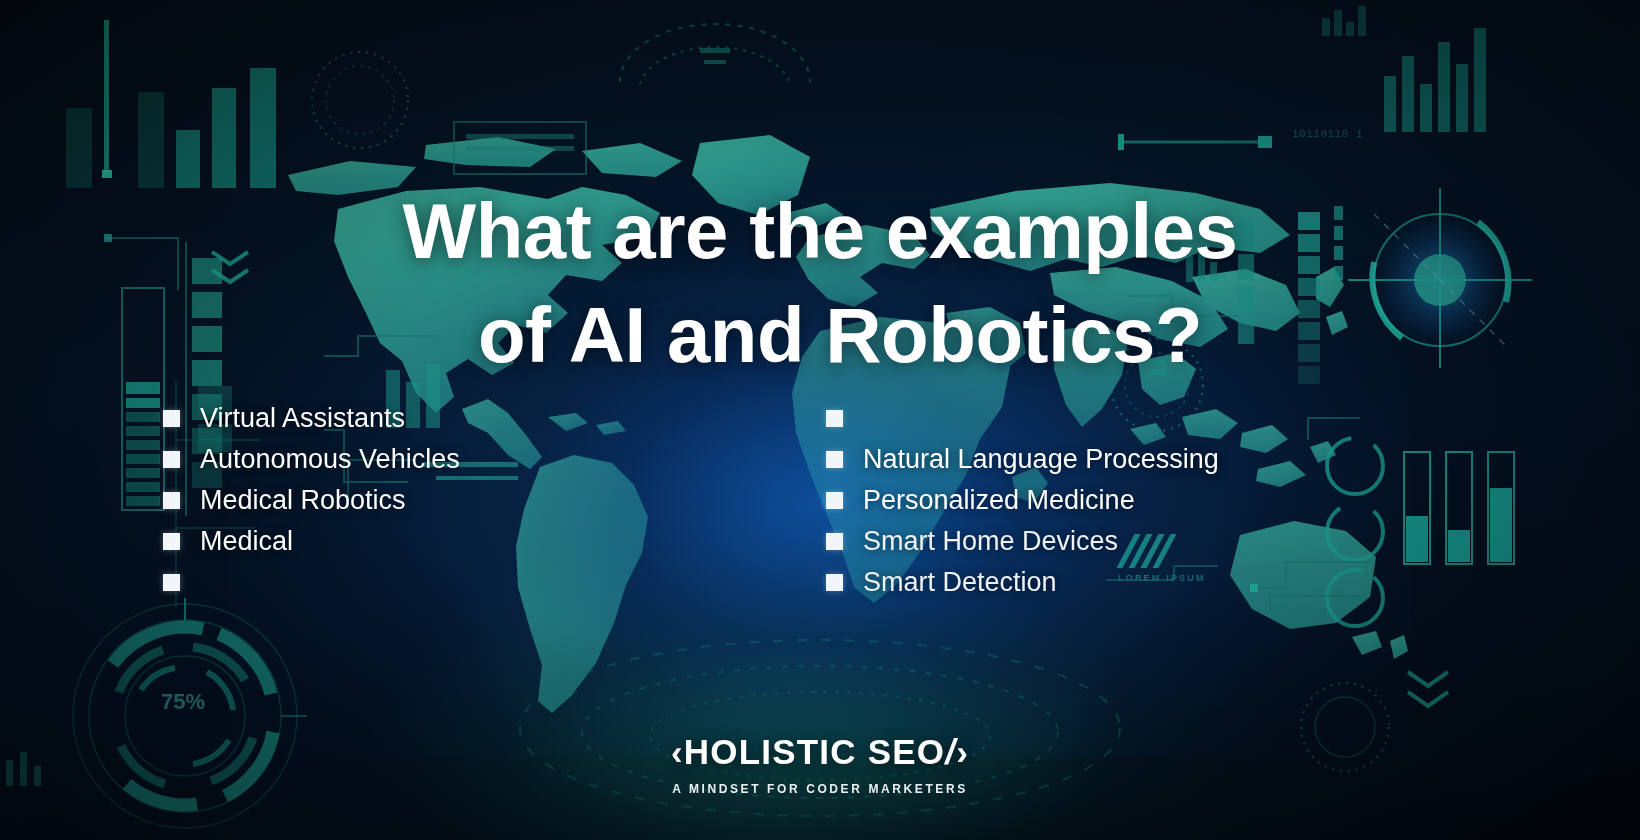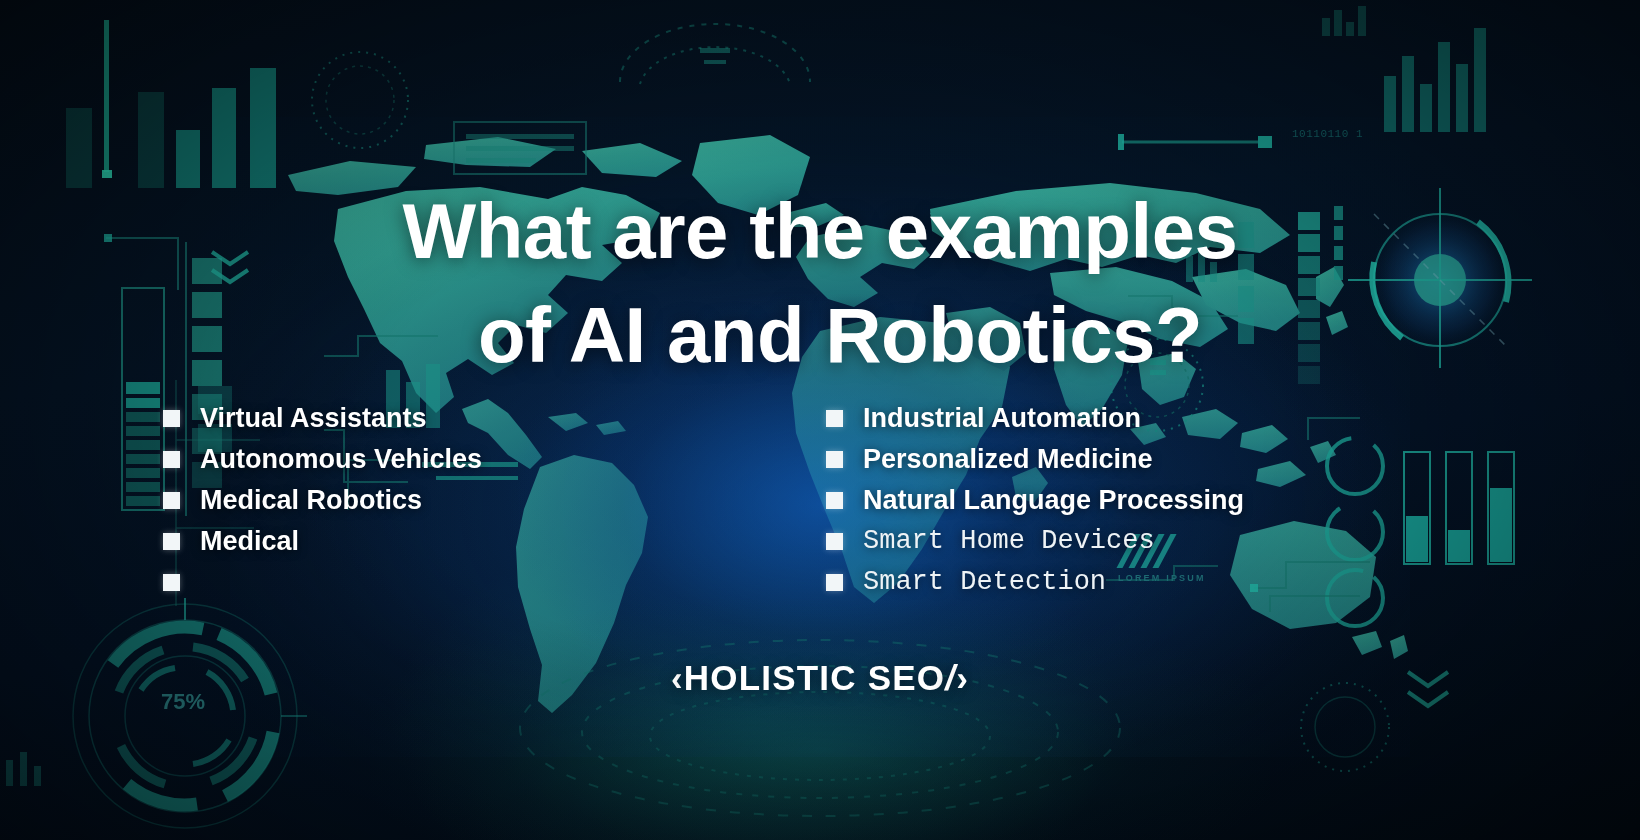--- a/index.html
+++ b/index.html
@@ -95,28 +95,28 @@
     flex: 0 0 auto;
     margin-right: 20px;
     box-shadow: 0 0 6px rgba(255,255,255,0.30);
   }
   .li-label {
     color: #ffffff;
     font-size: 27px;
     line-height: 1;
     text-shadow: 0 1px 10px rgba(0,0,0,0.6);
   }
-  .li.strong .li-label { font-weight: bold; }
-  .li.light  .li-label { font-weight: normal; color:#eef3f6;font-family:Liberation Mono, monospace; }
+  .li.strong .li-label { font-weight: normal; }
+  .li.light  .li-label { font-weight: normal; color:#eef3f6; }
 
   
   .logo-block {
     position: absolute;
     left: 0; right: 0;
-    top: 658px;
+    top: 732px;
     text-align: center;
   }
   .logo-mark {
     color: #ffffff;
     font-size: 35px;
     font-weight: bold;
     letter-spacing: 1.2px;
     text-shadow: 0 2px 14px rgba(0,0,0,0.55);
   }
   .logo-mark .brk { font-weight: bold; }
@@ -617,41 +617,41 @@
           <span class="li-label">Medical</span>
         </div>
         <div class="li strong">
           <span class="bullet"></span>
         </div>
       </div>
 
       <div class="col col-right">
         <div class="li strong">
           <span class="bullet"></span>
-          <span class="li-label">Industrial Automation</span>
+        </div>
+        <div class="li strong">
+          <span class="bullet"></span>
+          <span class="li-label">Natural Language Processing</span>
         </div>
         <div class="li strong">
           <span class="bullet"></span>
           <span class="li-label">Personalized Medicine</span>
-        </div>
-        <div class="li strong">
-          <span class="bullet"></span>
-          <span class="li-label">Natural Language Processing</span>
         </div>
         <div class="li light">
           <span class="bullet"></span>
           <span class="li-label">Smart Home Devices</span>
         </div>
         <div class="li light">
           <span class="bullet"></span>
           <span class="li-label">Smart Detection</span>
         </div>
       </div>
 
     </div>
 
     <div class="logo-block">
       <div class="logo-mark"><span class="brk">‹</span><span>HOLISTIC SEO</span><span class="slash">/</span><span class="brk">›</span></div>
+      <div class="logo-tagline">A MINDSET FOR CODER MARKETERS</div>
     </div>
 
   </div>
 
 </div>
 
 </body></html>

